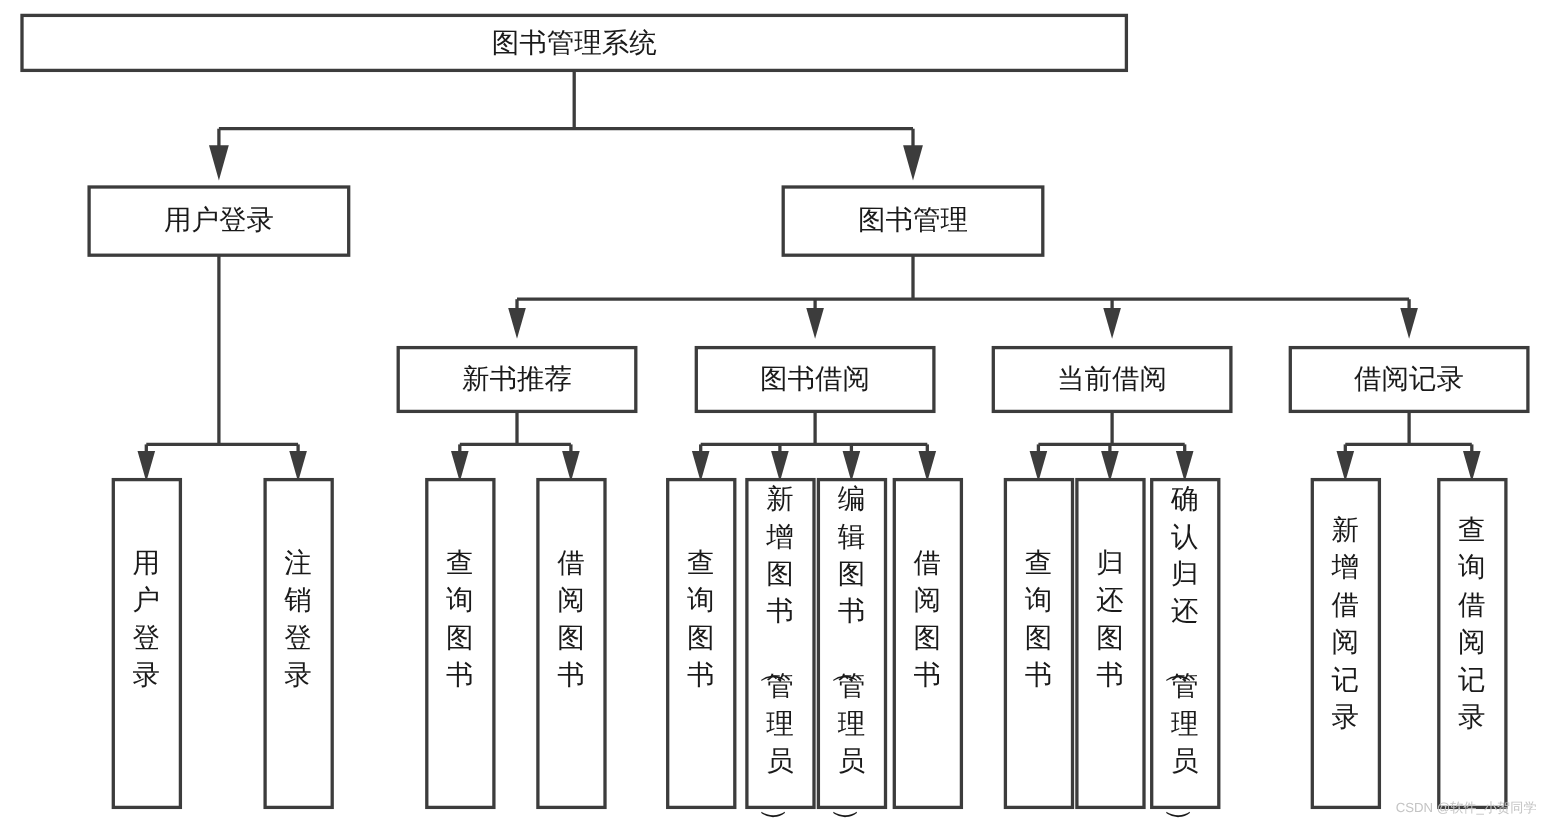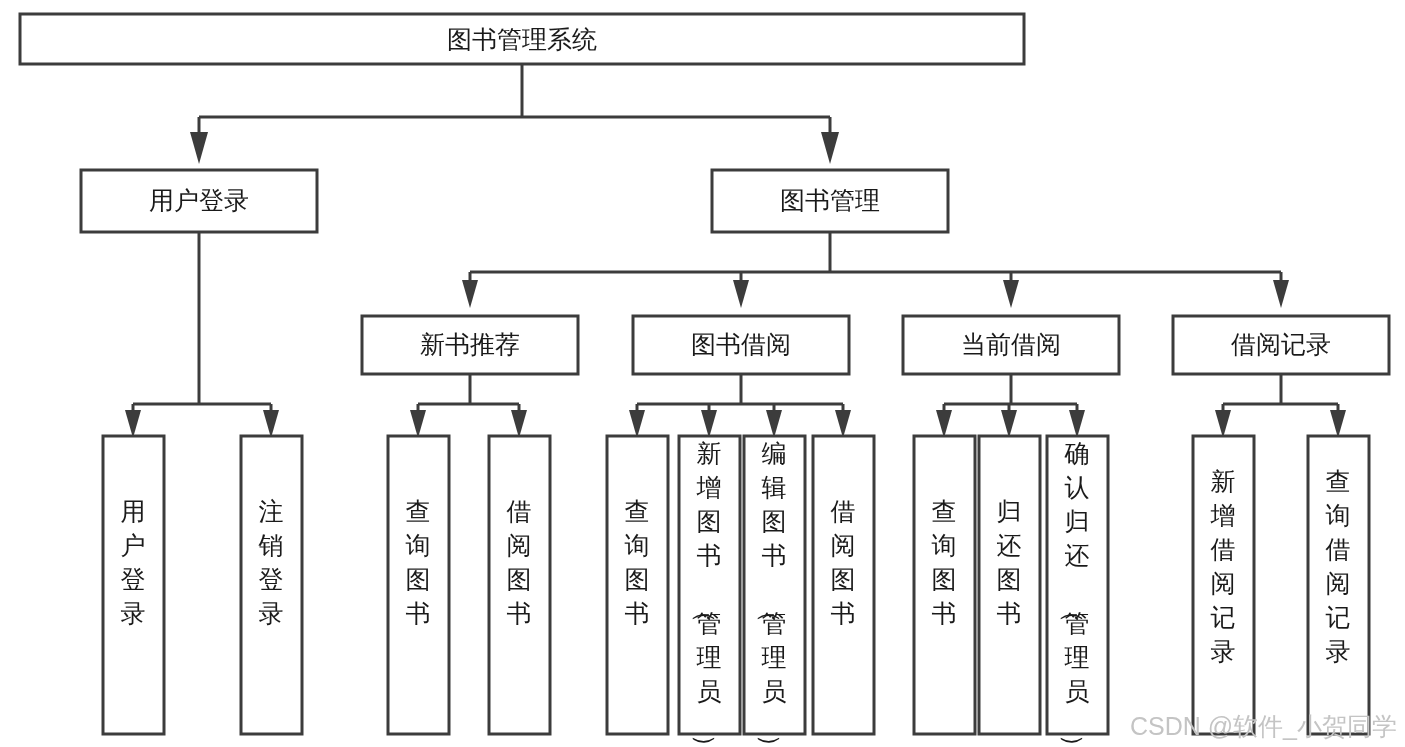--- a/index.html
+++ b/index.html
@@ -46,21 +46,21 @@
   }
   .arrow-head {
     fill: #3c3c3c;
     stroke: none;
   }
   .watermark {
     position: absolute;
     right: 8px;
     bottom: 4px;
     font-family: "Liberation Sans", "DejaVu Sans", sans-serif;
-    font-size: 25px;
+    font-size: 12px;
     color: #c4c4c4;
     white-space: nowrap;
     user-select: none;
   }
 </style>
 </head>
 <body>
 
 <svg id="diagram" viewBox="0 0 1405 747" xmlns="http://www.w3.org/2000/svg">
 

